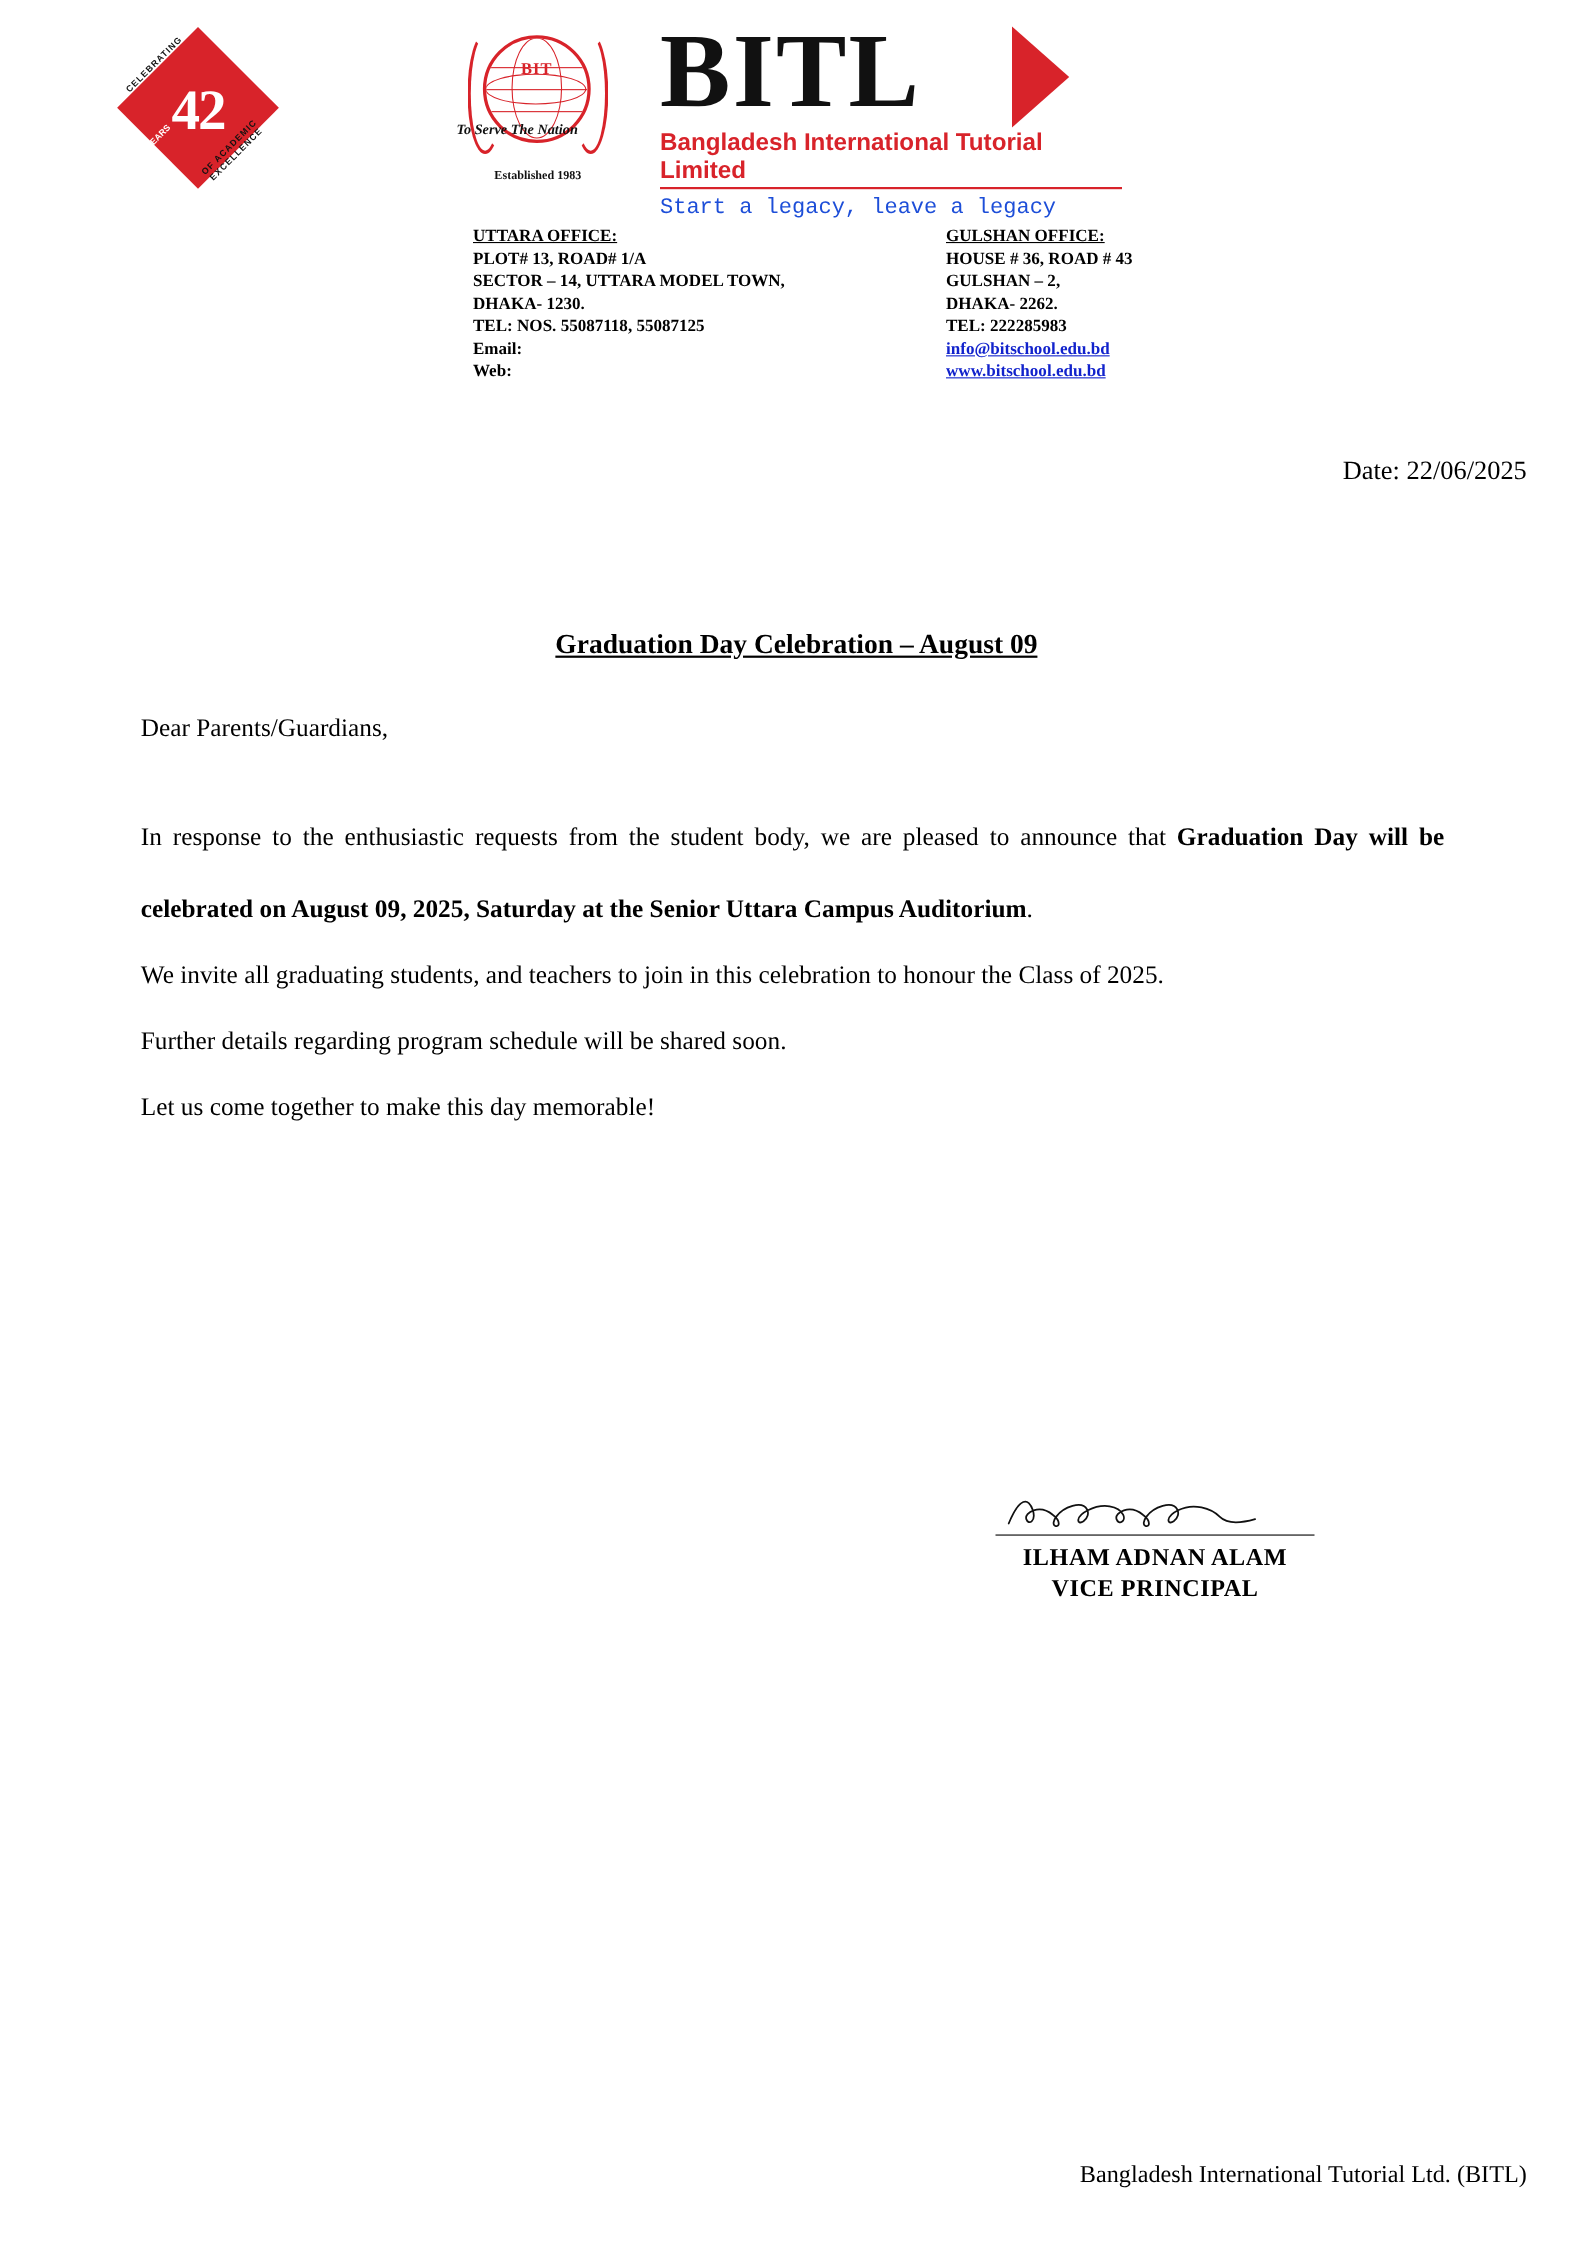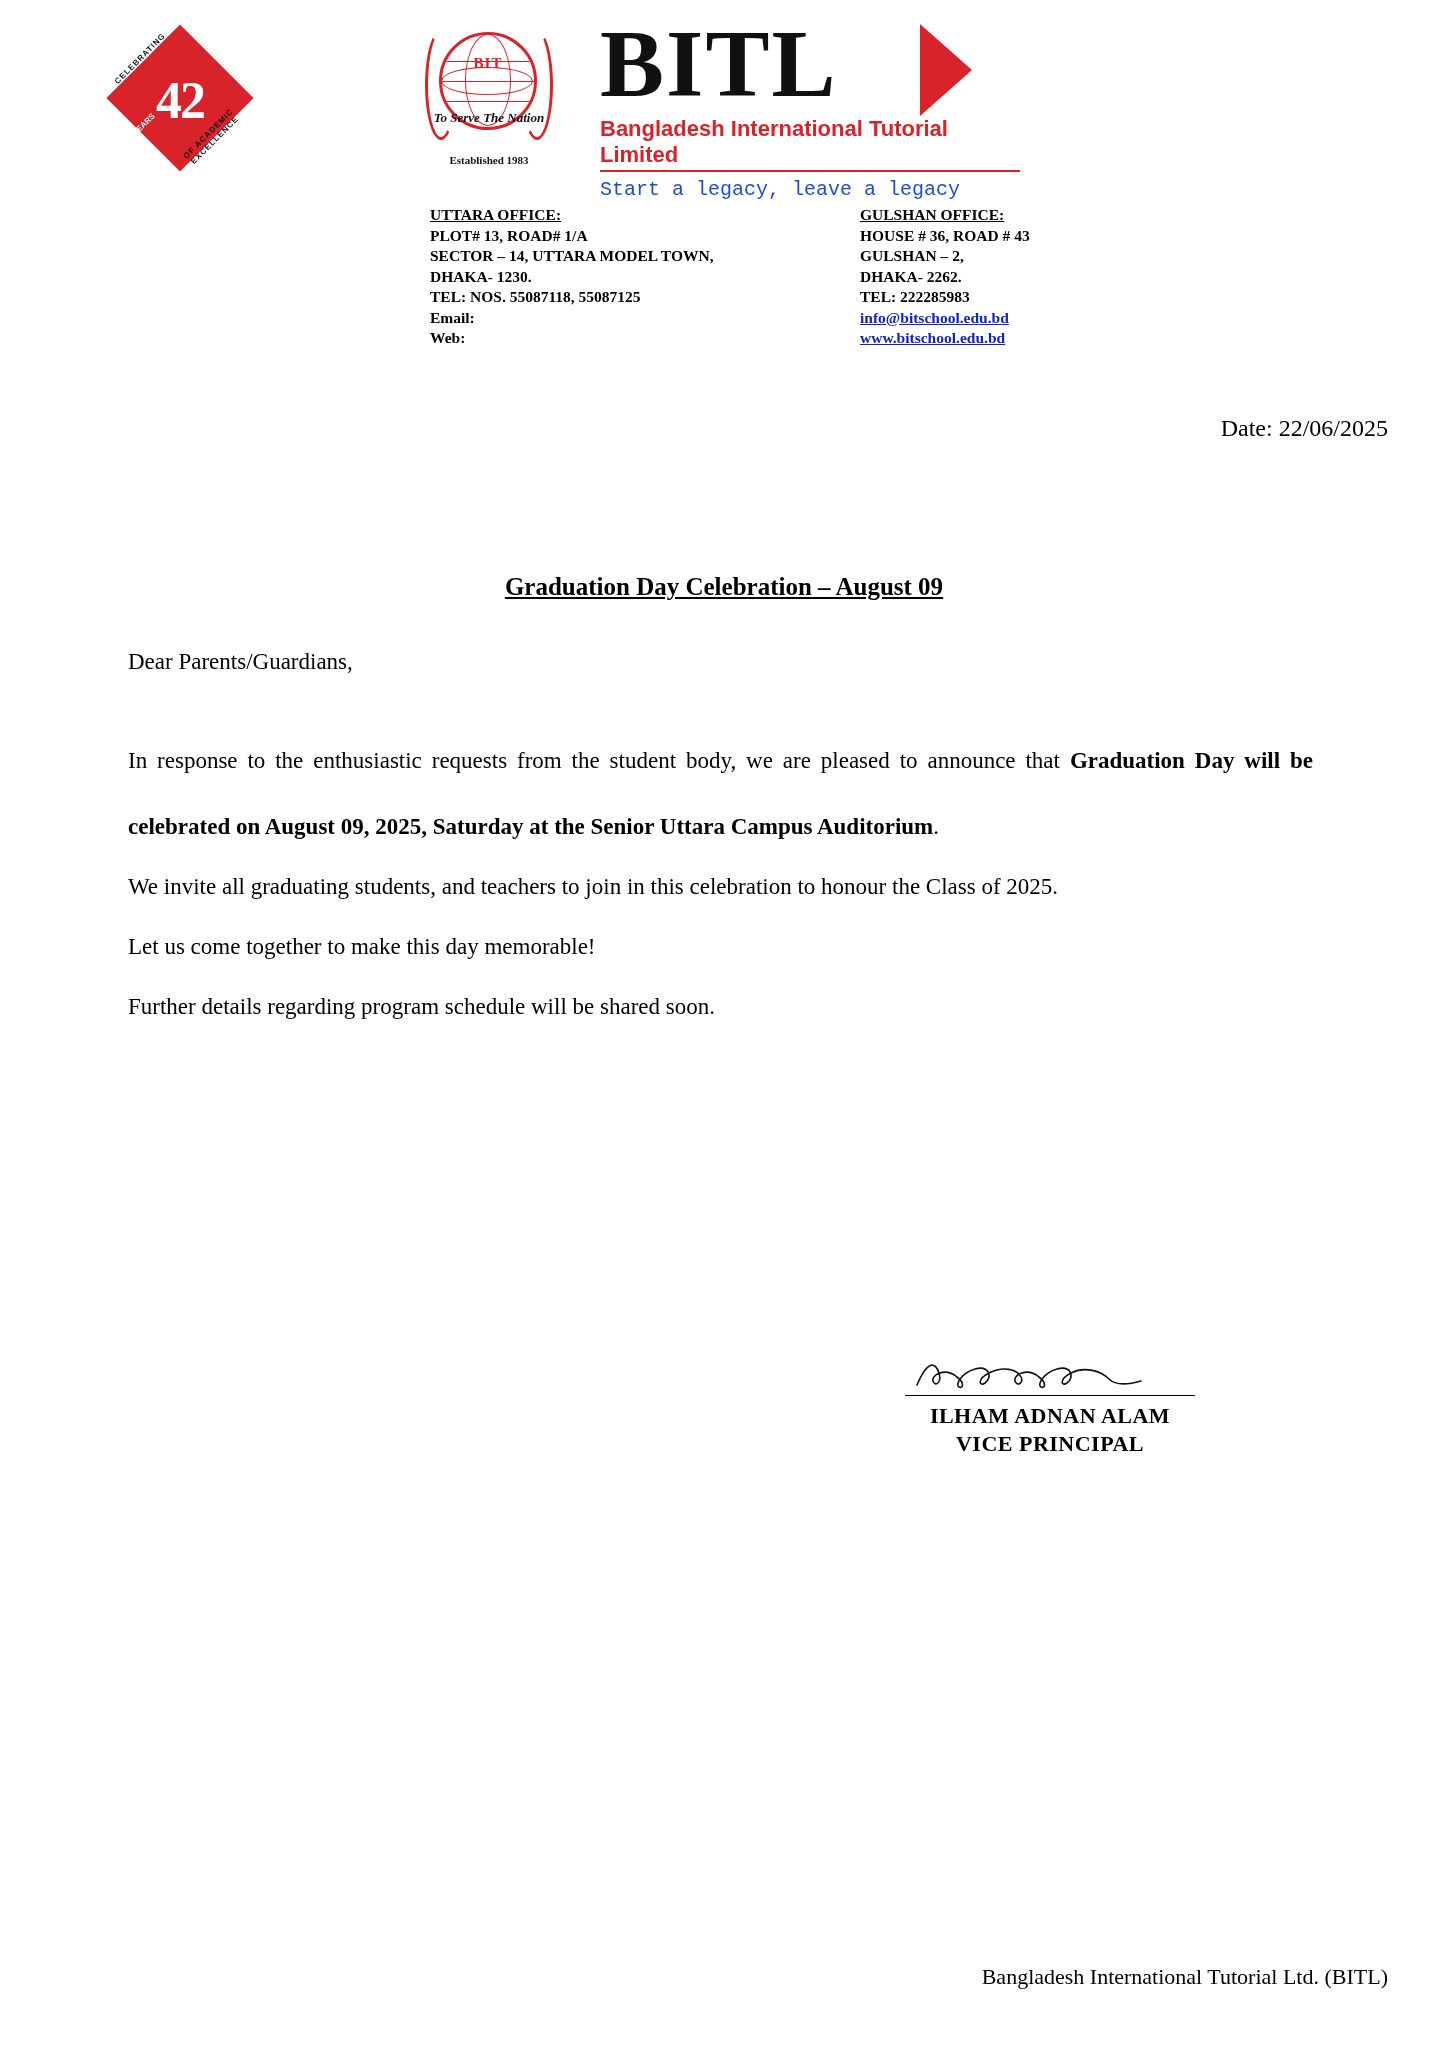--- a/index.html
+++ b/index.html
@@ -163,21 +163,20 @@
     border: 3px solid #d8232a;
     border-radius: 50%;
   }
   .seal .wreath-l { left: 10px; border-right-color: transparent; border-top-color: transparent; }
   .seal .wreath-r { right: 10px; border-left-color: transparent; border-top-color: transparent; }
   .seal .motto {
     position: absolute;
     left: 0;
     top: 96px;
     width: 148px;
-    text-align: center;
     font-family: "Liberation Serif", serif;
     font-size: 13px;
     font-weight: bold;
     font-style: italic;
     color: #111;
   }
   .seal .estd {
     position: absolute;
     left: 0;
     top: 140px;
@@ -405,22 +404,22 @@
   <div class="date-line">Date: 22/06/2025</div>
 
   <div class="subject-title">Graduation Day Celebration – August 09</div>
 
   <div class="content">
     <p class="salutation">Dear Parents/Guardians,</p>
 
     <p class="para-justify"><span>In response to the enthusiastic requests from the student body, we are pleased to announce that </span><span class="bold">Graduation Day will be celebrated on August 09, 2025, Saturday at the Senior Uttara Campus Auditorium</span><span>.</span></p>
 
     <p class="para">We invite all graduating students, and teachers to join in this celebration to honour the Class of 2025.</p>
+    <p class="para">Further details regarding program schedule will be shared soon.</p>
     <p class="para">Let us come together to make this day memorable!</p>
-    <p class="para">Further details regarding program schedule will be shared soon.</p>
   </div>
 
   <div class="signature">
     <div class="sig-scribble">
       <svg width="290" height="40" viewBox="0 0 290 40">
         <path d="M12,30 C22,6 30,6 34,18 C37,28 30,32 28,26 C26,20 40,12 52,22 C60,28 58,34 54,32 C50,30 56,18 70,14
                  C84,10 88,22 80,28 C74,32 72,24 84,18 C98,11 112,14 116,22 C119,28 112,32 110,26 C108,20 122,12 134,22
                  C142,28 140,34 136,32 C132,30 138,18 152,14 C166,10 170,22 162,28 C156,32 154,24 166,18
                  C180,11 196,16 204,24 C210,30 222,30 236,26" fill="none" stroke="#111" stroke-width="1.6" stroke-linecap="round"></path>
       </svg>

